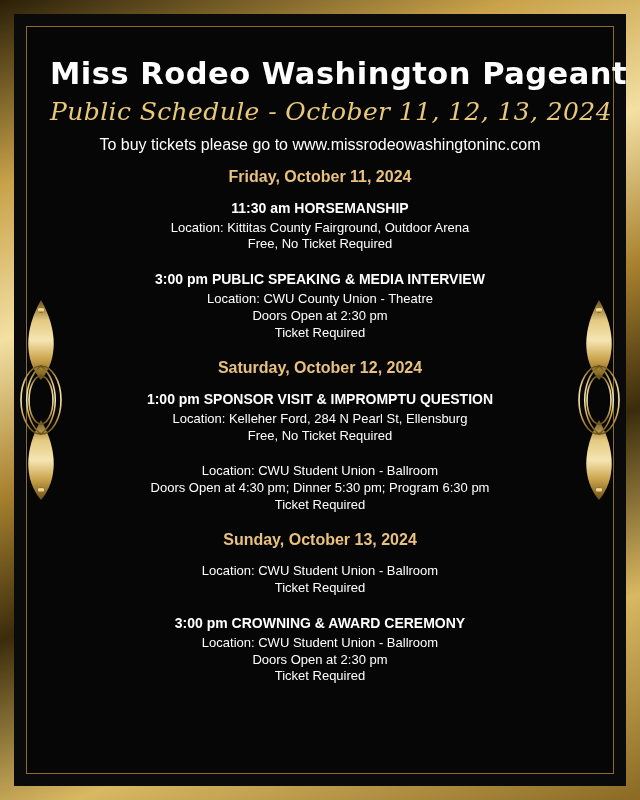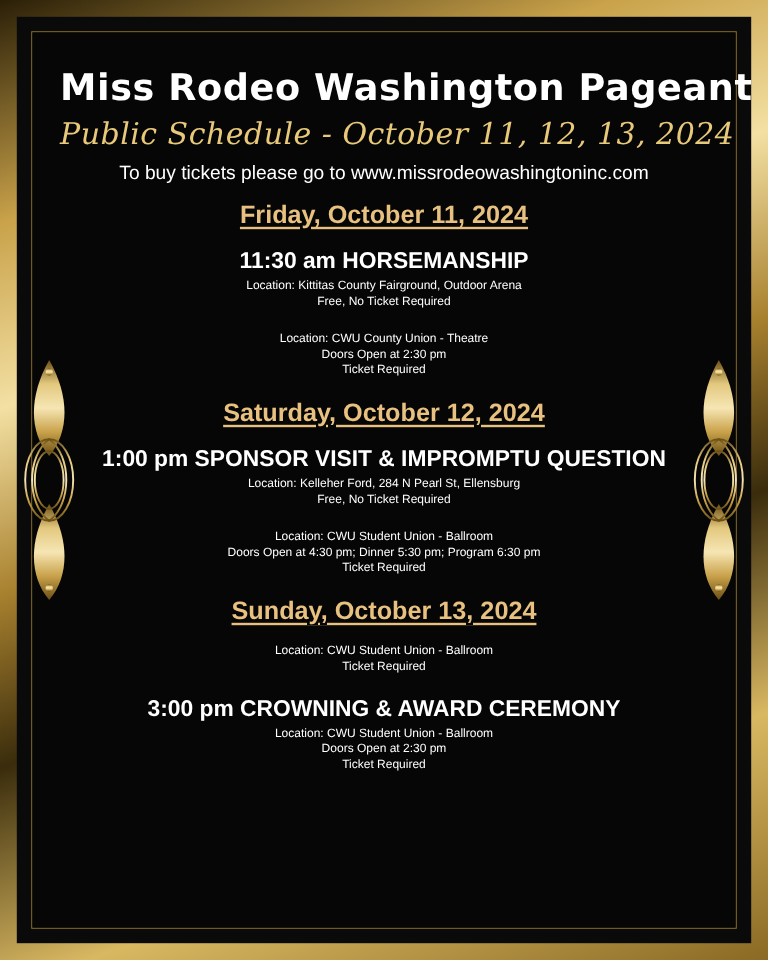--- a/index.html
+++ b/index.html
@@ -82,39 +82,38 @@
     letter-spacing: 0.4px;
     white-space: nowrap;
     text-align: center;
   }
   .tickets-line {
     font-size: 16px;
     color: #ffffff;
     margin: 0 0 14px 0;
   }
   .day-heading {
-    font-size: 21px;
+    font-size: 16px;
     font-weight: 700;
     color: #e8c07f;
-    text-decoration: underline;
     text-underline-offset: 3px;
     margin: 14px 0 14px 0;
   }
   .event {
     margin: 0 0 18px 0;
   }
   .event-title {
-    font-size: 19px;
+    font-size: 14px;
     font-weight: 700;
     color: #ffffff;
     margin-bottom: 2px;
     line-height: 1.25;
   }
   .event-line {
-    font-size: 10px;
+    font-size: 13px;
     color: #ffffff;
     line-height: 1.3;
     font-weight: 400;
   }
 </style>
 </head>
 <body>
 
 <div class="poster">
   <div class="outer-frame"></div>
@@ -177,20 +176,21 @@
     <div class="subtitle">Public Schedule - October 11, 12, 13, 2024</div>
     <div class="tickets-line">To buy tickets please go to www.missrodeowashingtoninc.com</div>
 
     <div class="day-heading">Friday, October 11, 2024</div>
     <div class="event">
       <div class="event-title">11:30 am HORSEMANSHIP</div>
       <div class="event-line">Location: Kittitas County Fairground, Outdoor Arena</div>
       <div class="event-line">Free, No Ticket Required</div>
     </div>
     <div class="event">
+      <div class="event-title">3:00 pm PUBLIC SPEAKING &amp; MEDIA INTERVIEW</div>
       <div class="event-line">Location: CWU County Union - Theatre</div>
       <div class="event-line">Doors Open at 2:30 pm</div>
       <div class="event-line">Ticket Required</div>
     </div>
 
     <div class="day-heading">Saturday, October 12, 2024</div>
     <div class="event">
       <div class="event-title">1:00 pm SPONSOR VISIT &amp; IMPROMPTU QUESTION</div>
       <div class="event-line">Location: Kelleher Ford, 284 N Pearl St, Ellensburg</div>
       <div class="event-line">Free, No Ticket Required</div>

